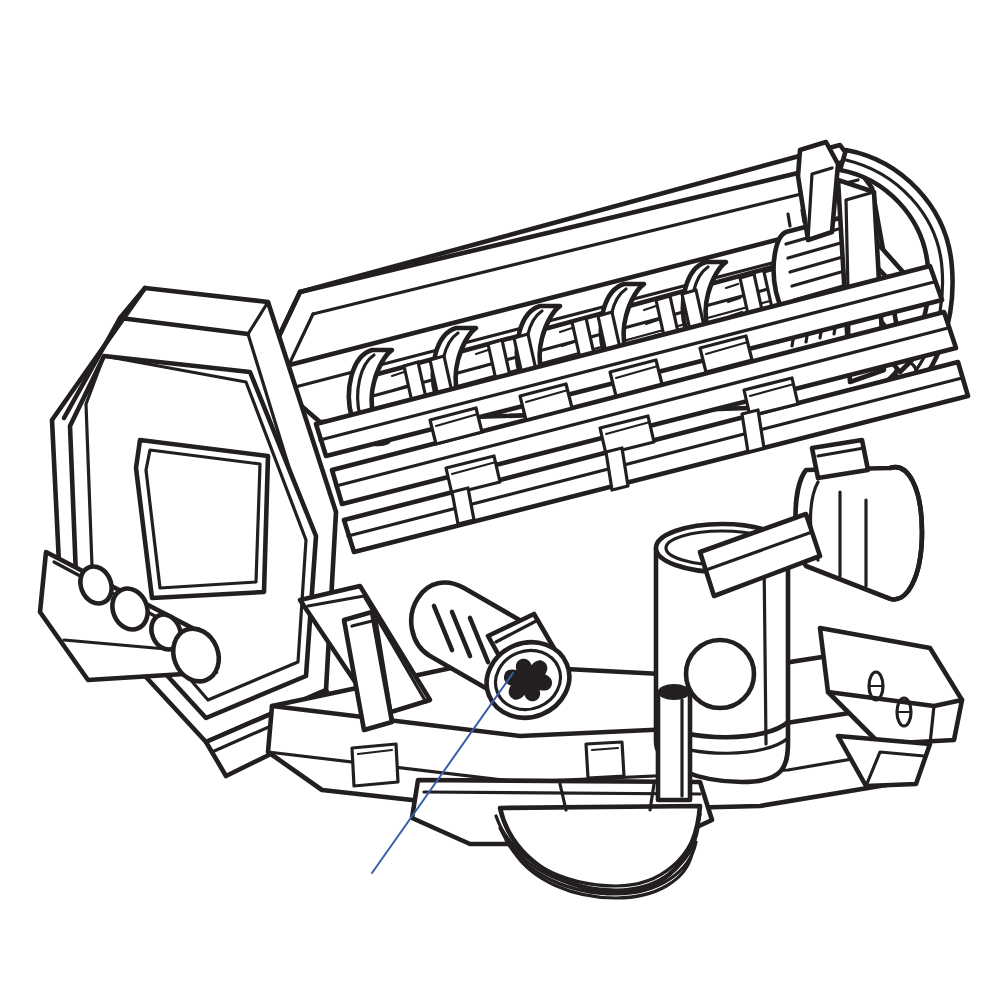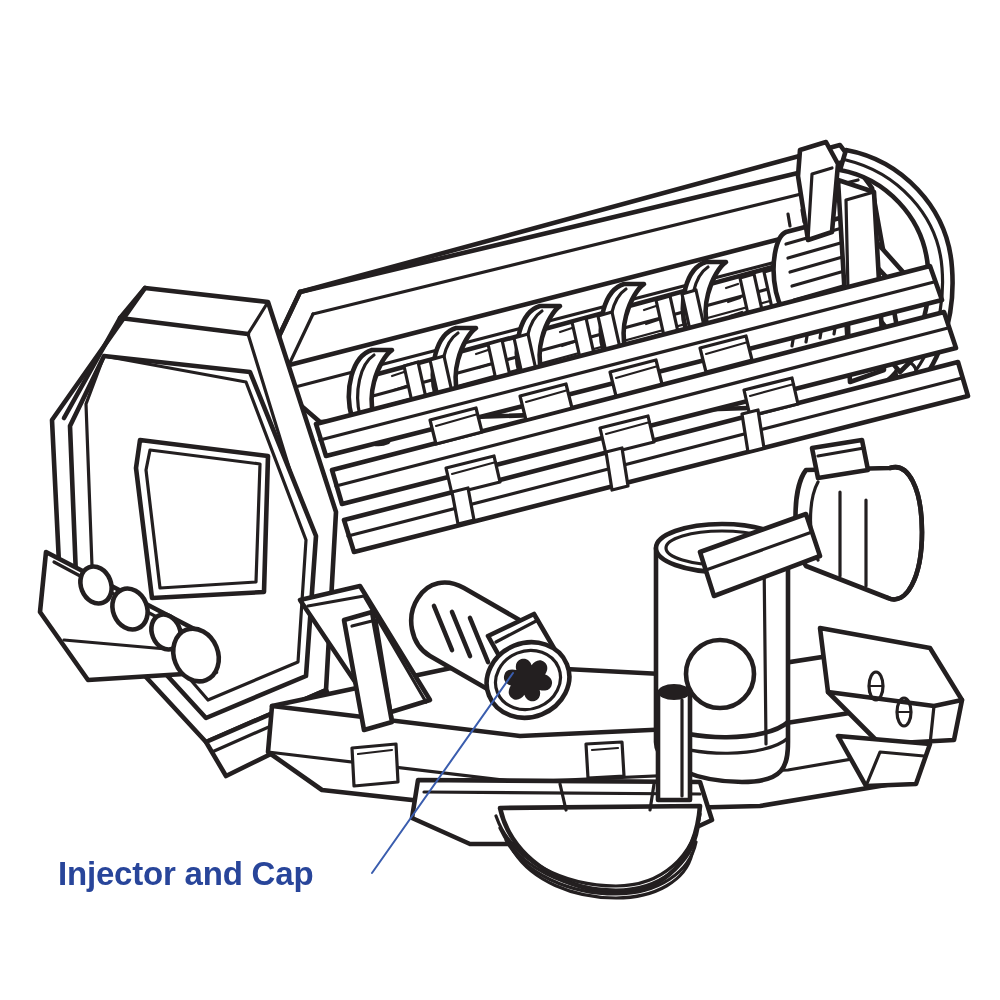--- a/index.html
+++ b/index.html
@@ -354,15 +354,14 @@
         <path class="ln t1" d="M358 754 L392 750"></path>
         <path class="wh" d="M586 744 L622 742 L624 776 L588 778 Z"></path>
         <path class="ln t1" d="M592 750 L618 748"></path>
       </g>
 
       <line x1="372" y1="873" x2="513" y2="673" stroke="#3a5dae" stroke-width="2" stroke-linecap="round" fill="none"></line>
 
     </g>
   </svg>
 
-  <div class="callout-text" style="color: rgb(40, 69, 154); font-size: 33px; font-weight: bold; left: 58px; top: 857px;">Injector and Cap</div>
 
 </div>
 
 </body></html>

